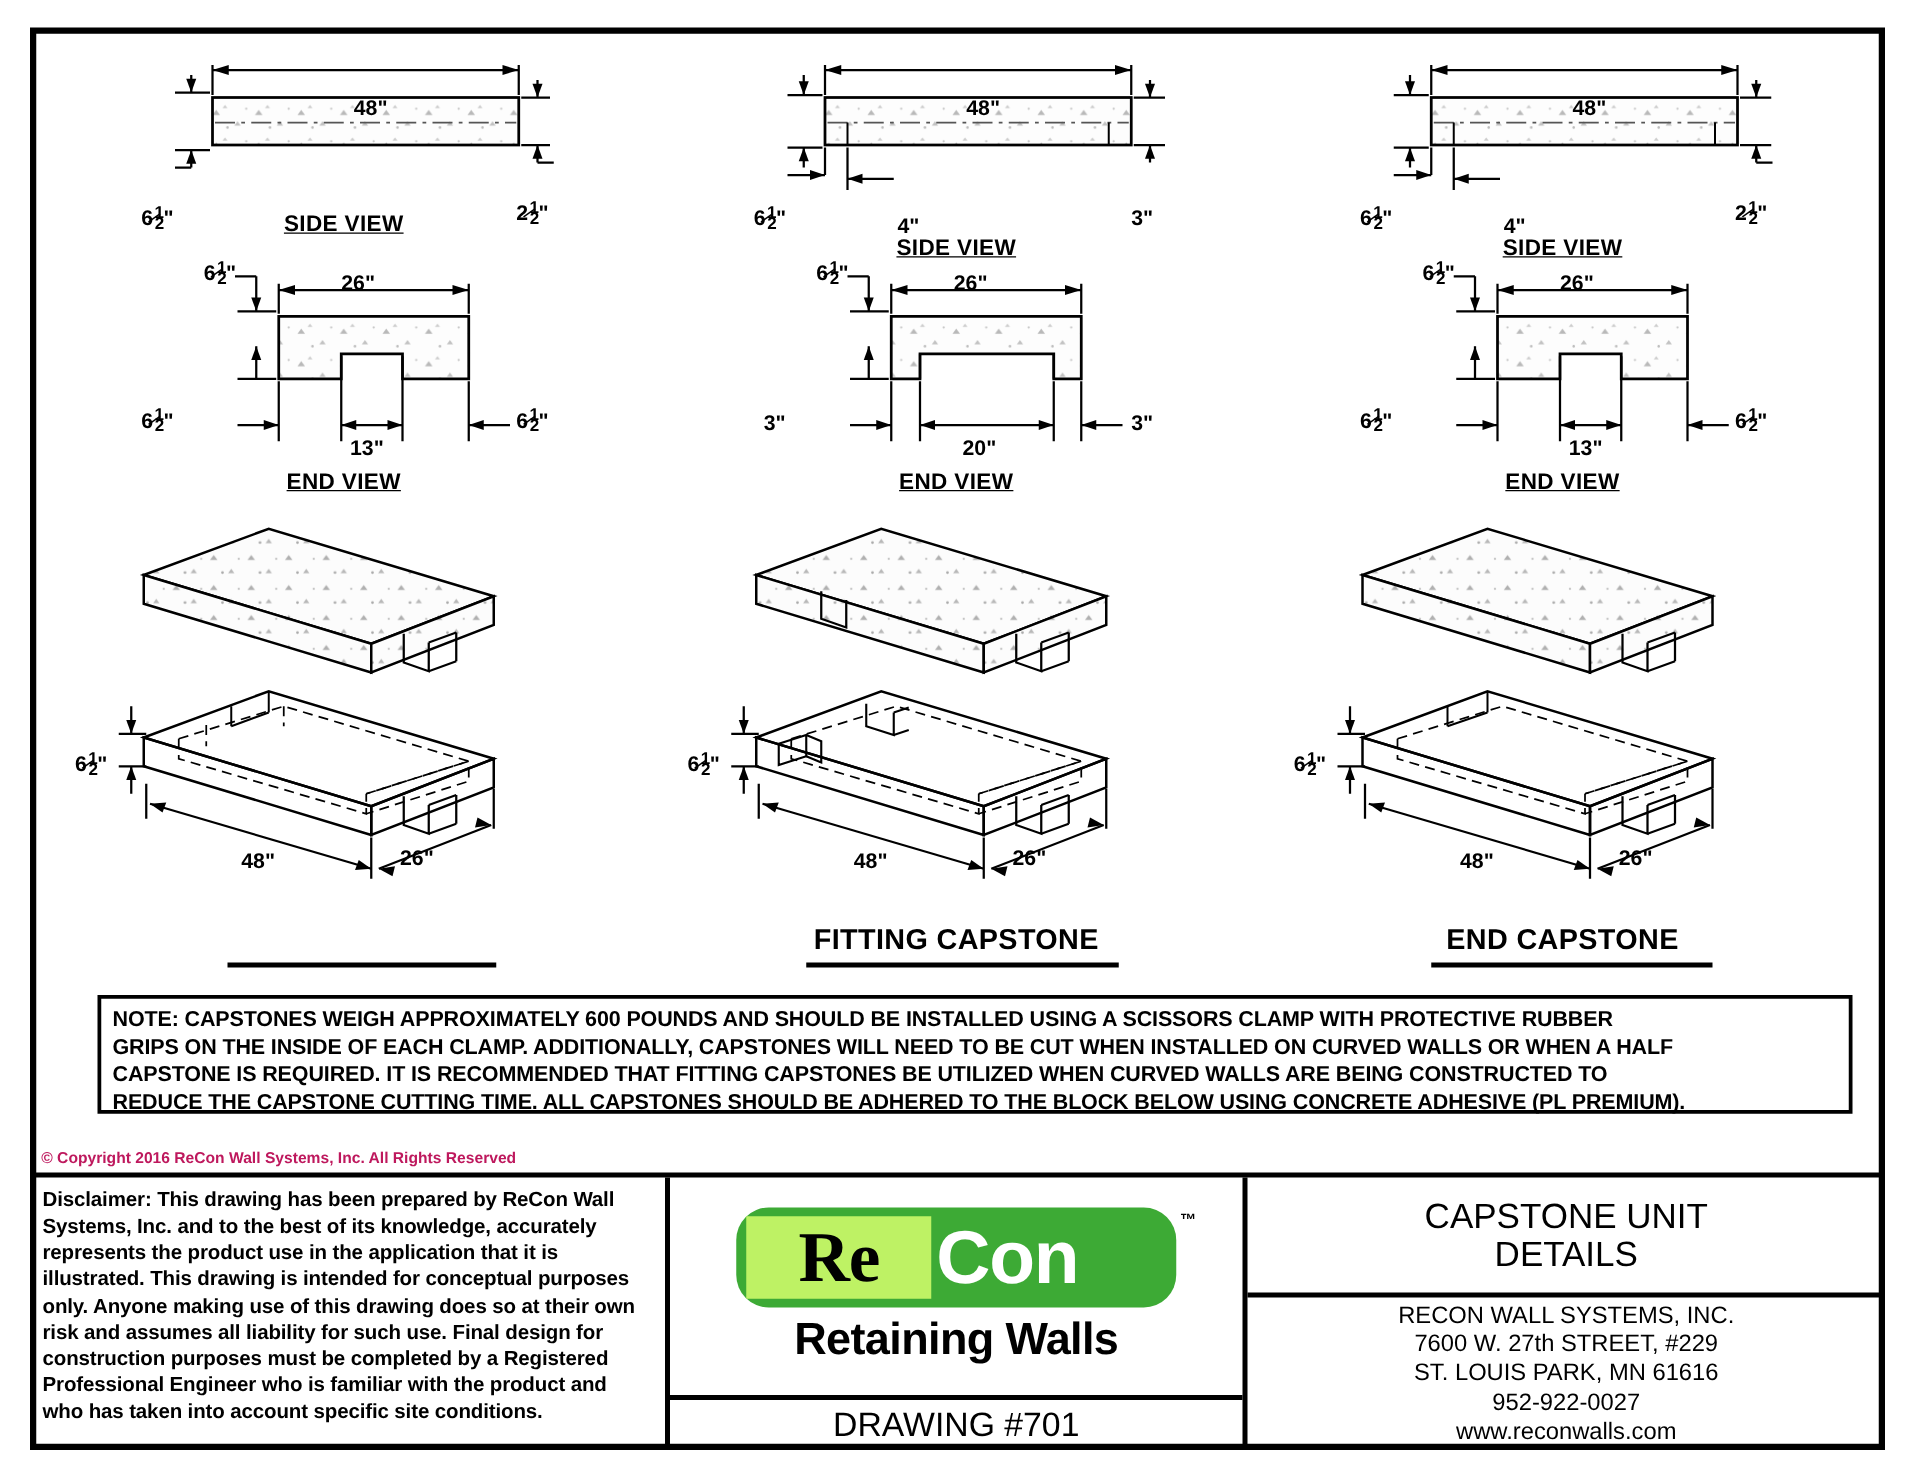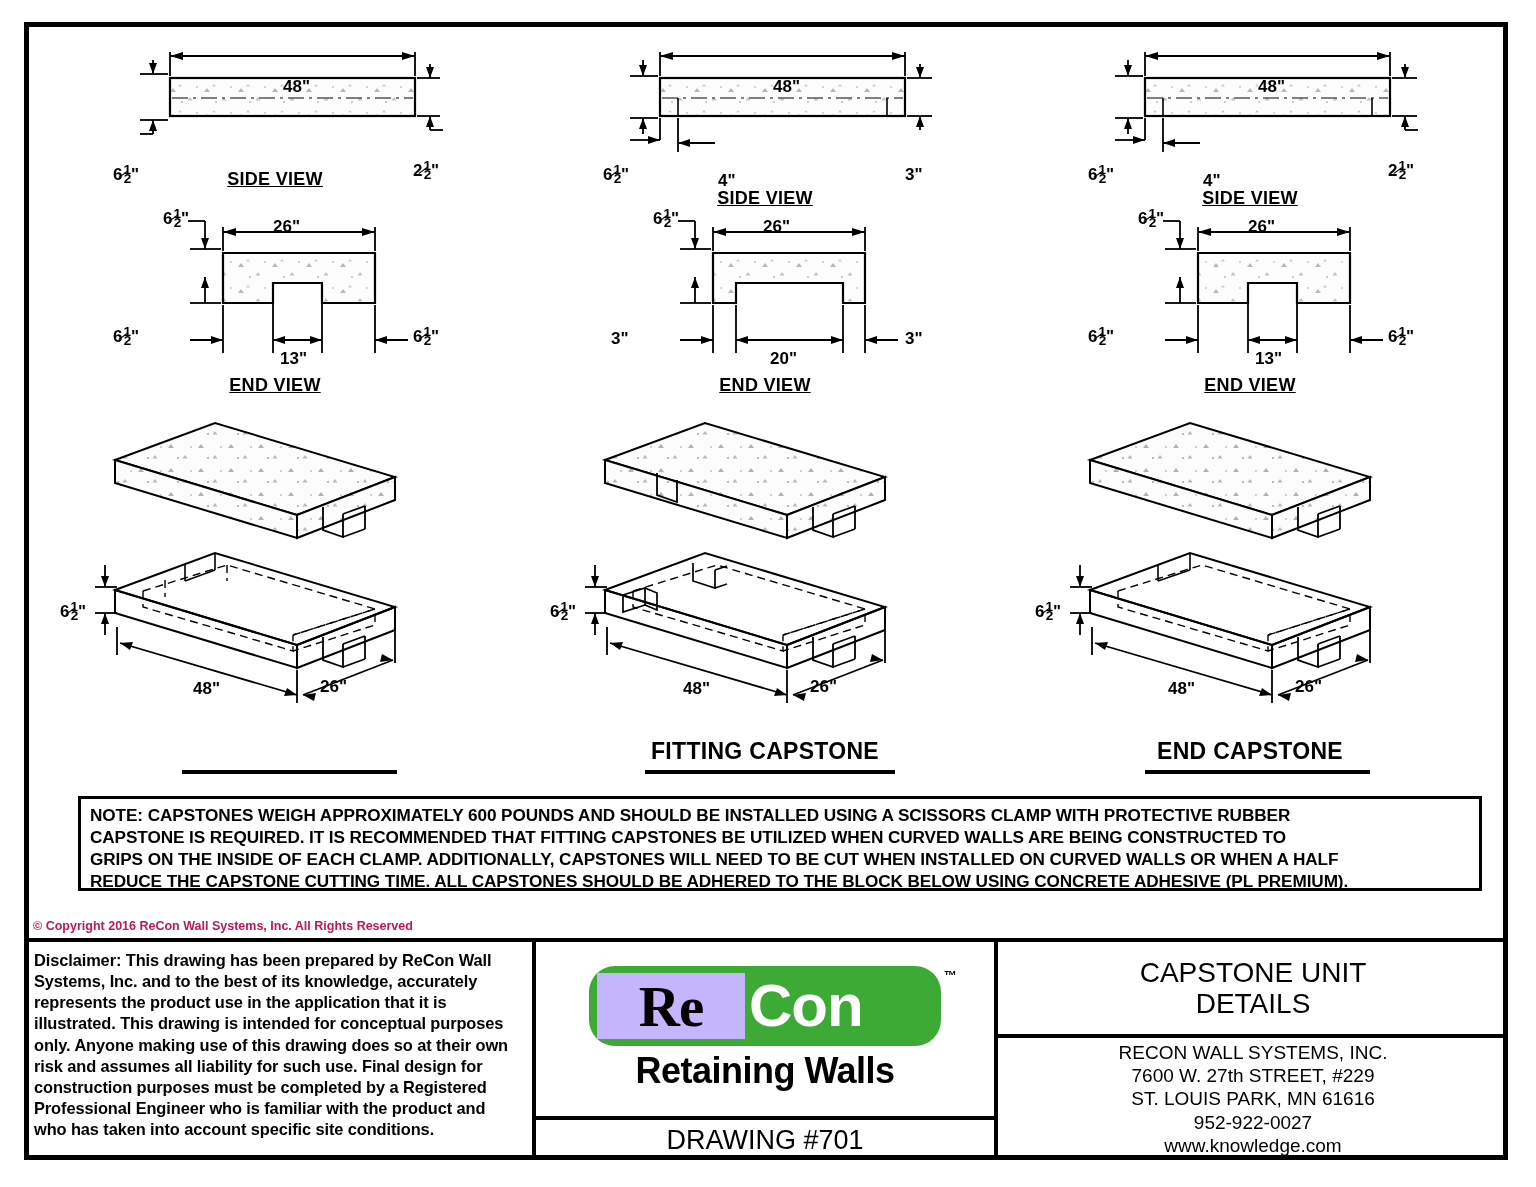--- a/index.html
+++ b/index.html
@@ -203,21 +203,21 @@
     height: 80px;
     border-radius: 26px;
     display: flex;
     align-items: center;
     overflow: visible;
   }
   .logo-re {
     position: absolute;
     left: 8px; top: 7px;
     width: 148px; height: 66px;
-    background: #c4b5fd;
+    background: #bef264;
     display: flex;
     align-items: center;
     justify-content: center;
   }
   .logo-re span {
     font-family: "Liberation Serif", serif;
     font-weight: bold;
     font-size: 57px;
     color: #000;
     line-height: 1;
@@ -696,22 +696,22 @@
     <div class="dimtext" style="left:5px;top:573px;"><span>6</span><span class="frac"><span class="n">1</span><span class="s">⁄</span><span class="d">2</span></span>"</div>
     <div class="dimtext" style="left:138px;top:650px;">48"</div>
     <div class="dimtext" style="left:265px;top:648px;">26"</div>
 
     <div class="grouplabel" style="left:65px;top:708px;width:310px;">END CAPSTONE</div>
     <div class="grouprule" style="left:115px;top:740px;width:225px;"></div>
   </div>
 
   <div class="notebox">
     <p>NOTE: CAPSTONES WEIGH APPROXIMATELY 600 POUNDS AND SHOULD BE INSTALLED USING A SCISSORS CLAMP WITH PROTECTIVE RUBBER</p>
+    <p>GRIPS ON THE INSIDE OF EACH CLAMP. ADDITIONALLY, CAPSTONES WILL NEED TO BE CUT WHEN INSTALLED ON CURVED WALLS OR WHEN A HALF</p>
     <p>CAPSTONE IS REQUIRED. IT IS RECOMMENDED THAT FITTING CAPSTONES BE UTILIZED WHEN CURVED WALLS ARE BEING CONSTRUCTED TO</p>
-    <p>GRIPS ON THE INSIDE OF EACH CLAMP. ADDITIONALLY, CAPSTONES WILL NEED TO BE CUT WHEN INSTALLED ON CURVED WALLS OR WHEN A HALF</p>
     <p>REDUCE THE CAPSTONE CUTTING TIME. ALL CAPSTONES SHOULD BE ADHERED TO THE BLOCK BELOW USING CONCRETE ADHESIVE (PL PREMIUM).</p>
   </div>
 
   <div class="copyright">© Copyright 2016 ReCon Wall Systems, Inc. All Rights Reserved</div>
 
   <div class="titleblock">
 
     <div class="tb-disclaimer">
       <p>Disclaimer: This drawing has been prepared by ReCon Wall Systems, Inc. and to the best of its knowledge, accurately represents the product use in the application that it is illustrated. This drawing is intended for conceptual purposes only. Anyone making use of this drawing does so at their own risk and assumes all liability for such use. Final design for construction purposes must be completed by a Registered Professional Engineer who is familiar with the product and who has taken into account specific site conditions.</p>
     </div>
@@ -739,18 +739,18 @@
     <div class="tb-right">
       <div class="tb-right-top">
         <div>CAPSTONE UNIT</div>
         <div>DETAILS</div>
       </div>
       <div class="tb-right-bottom">
         <div>RECON WALL SYSTEMS, INC.</div>
         <div>7600 W. 27th STREET, #229</div>
         <div>ST. LOUIS PARK, MN 61616</div>
         <div>952-922-0027</div>
-        <div>www.knowledge.com</div>
+        <div>www.reconwalls.com</div>
       </div>
     </div>
 
   </div>
 </div>
 
 </body></html>

